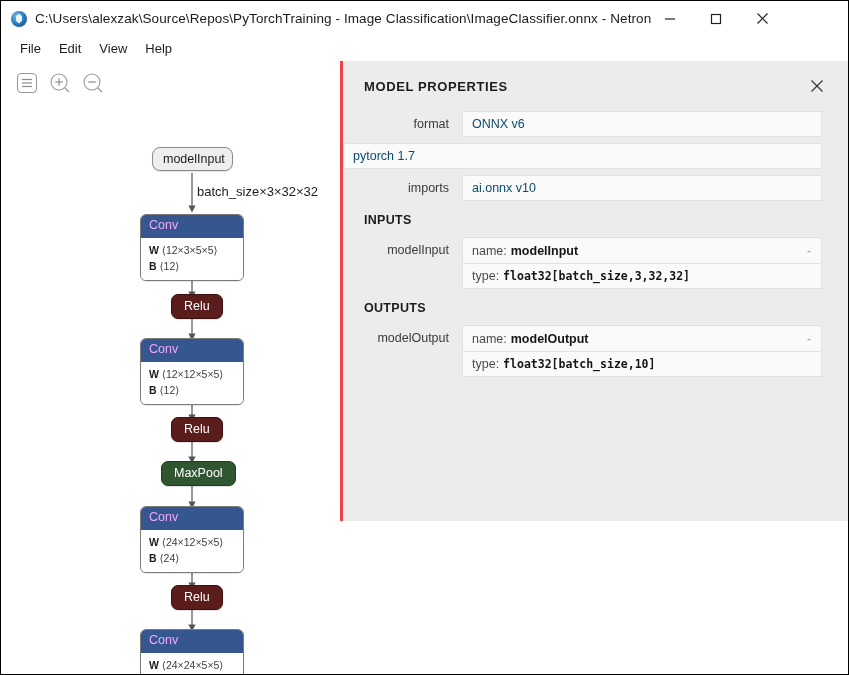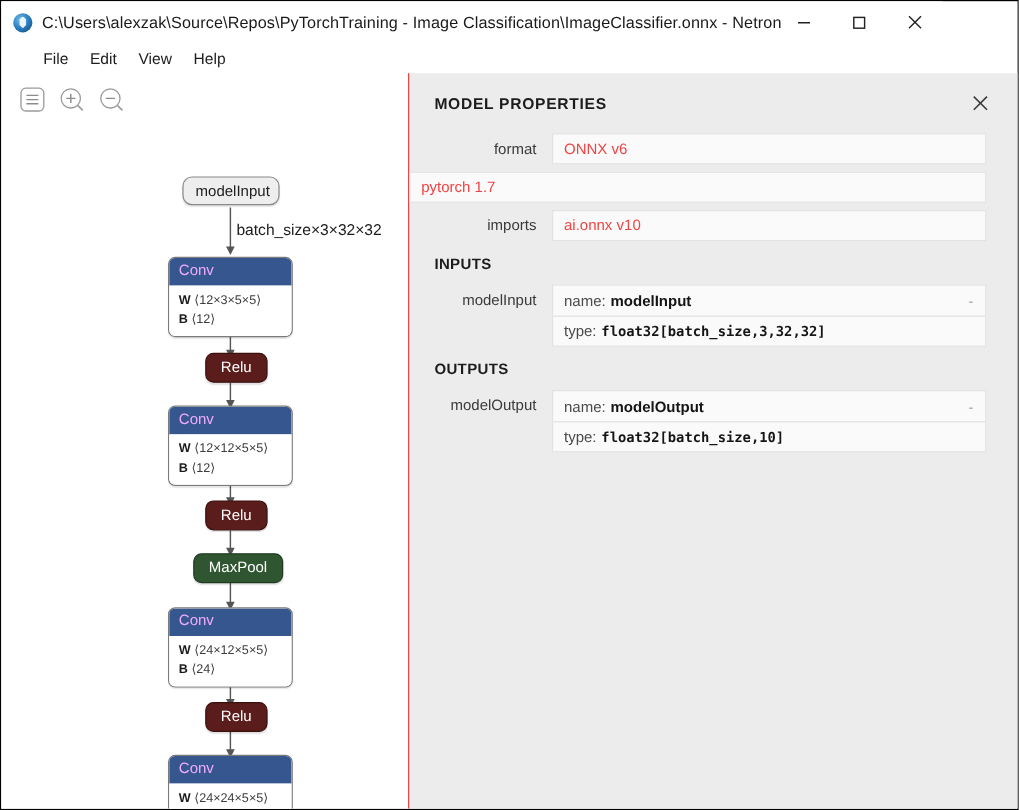--- a/index.html
+++ b/index.html
@@ -53,21 +53,21 @@
     color: #222; background: transparent;
   }
   .win-btn svg { display: block; }
 
   
   .menubar {
     position: absolute; top: 35px; left: 0;
     width: 798px; height: 25px;
     background: #ffffff;
     display: flex; align-items: center;
-    padding-left: 26px;
+    padding-left: 10px;
   }
   .menu-item {
     font-size: 13px; color: #1d1d1d;
     padding: 2px 9px;
     white-space: nowrap;
   }
 
   
   .canvas {
     position: absolute; top: 60px; left: 0;
@@ -156,23 +156,23 @@
   .edge-label {
     position: absolute;
     font-size: 13px;
     color: #1c1c1c;
     white-space: nowrap;
   }
 
   
   .panel {
     position: absolute; top: 60px; left: 339px;
-    width: 508px; height: 613px;
+    width: 508px; height: 460px;
     background: #ececec;
-    border-left: 1px solid #ef4444;
+    border-left: 3px solid #ef4444;
     overflow: hidden;
   }
   .panel-header {
     position: relative;
     height: 50px;
     display: flex; align-items: center;
   }
   .panel-title {
     margin-left: 21px;
     font-size: 13px; font-weight: bold;
@@ -198,21 +198,21 @@
     line-height: 26px;
   }
   .prop-value-box {
     flex: 1;
     background: #fafafa;
     border: 1px solid #e2e2e2;
     min-height: 26px;
     display: flex; align-items: center;
     padding: 0 9px;
     font-size: 12.5px;
-    color: #ef4444;
+    color: #0c4a6e;
   }
   .section-title {
     font-size: 12.5px; font-weight: bold;
     color: #1c1c1c;
     margin: 12px 0 10px 21px;
     letter-spacing: 0.3px;
   }
   .io-row { display: flex; align-items: flex-start; margin-bottom: 6px; }
   .io-label {
     width: 119px; text-align: right; padding-right: 13px;

